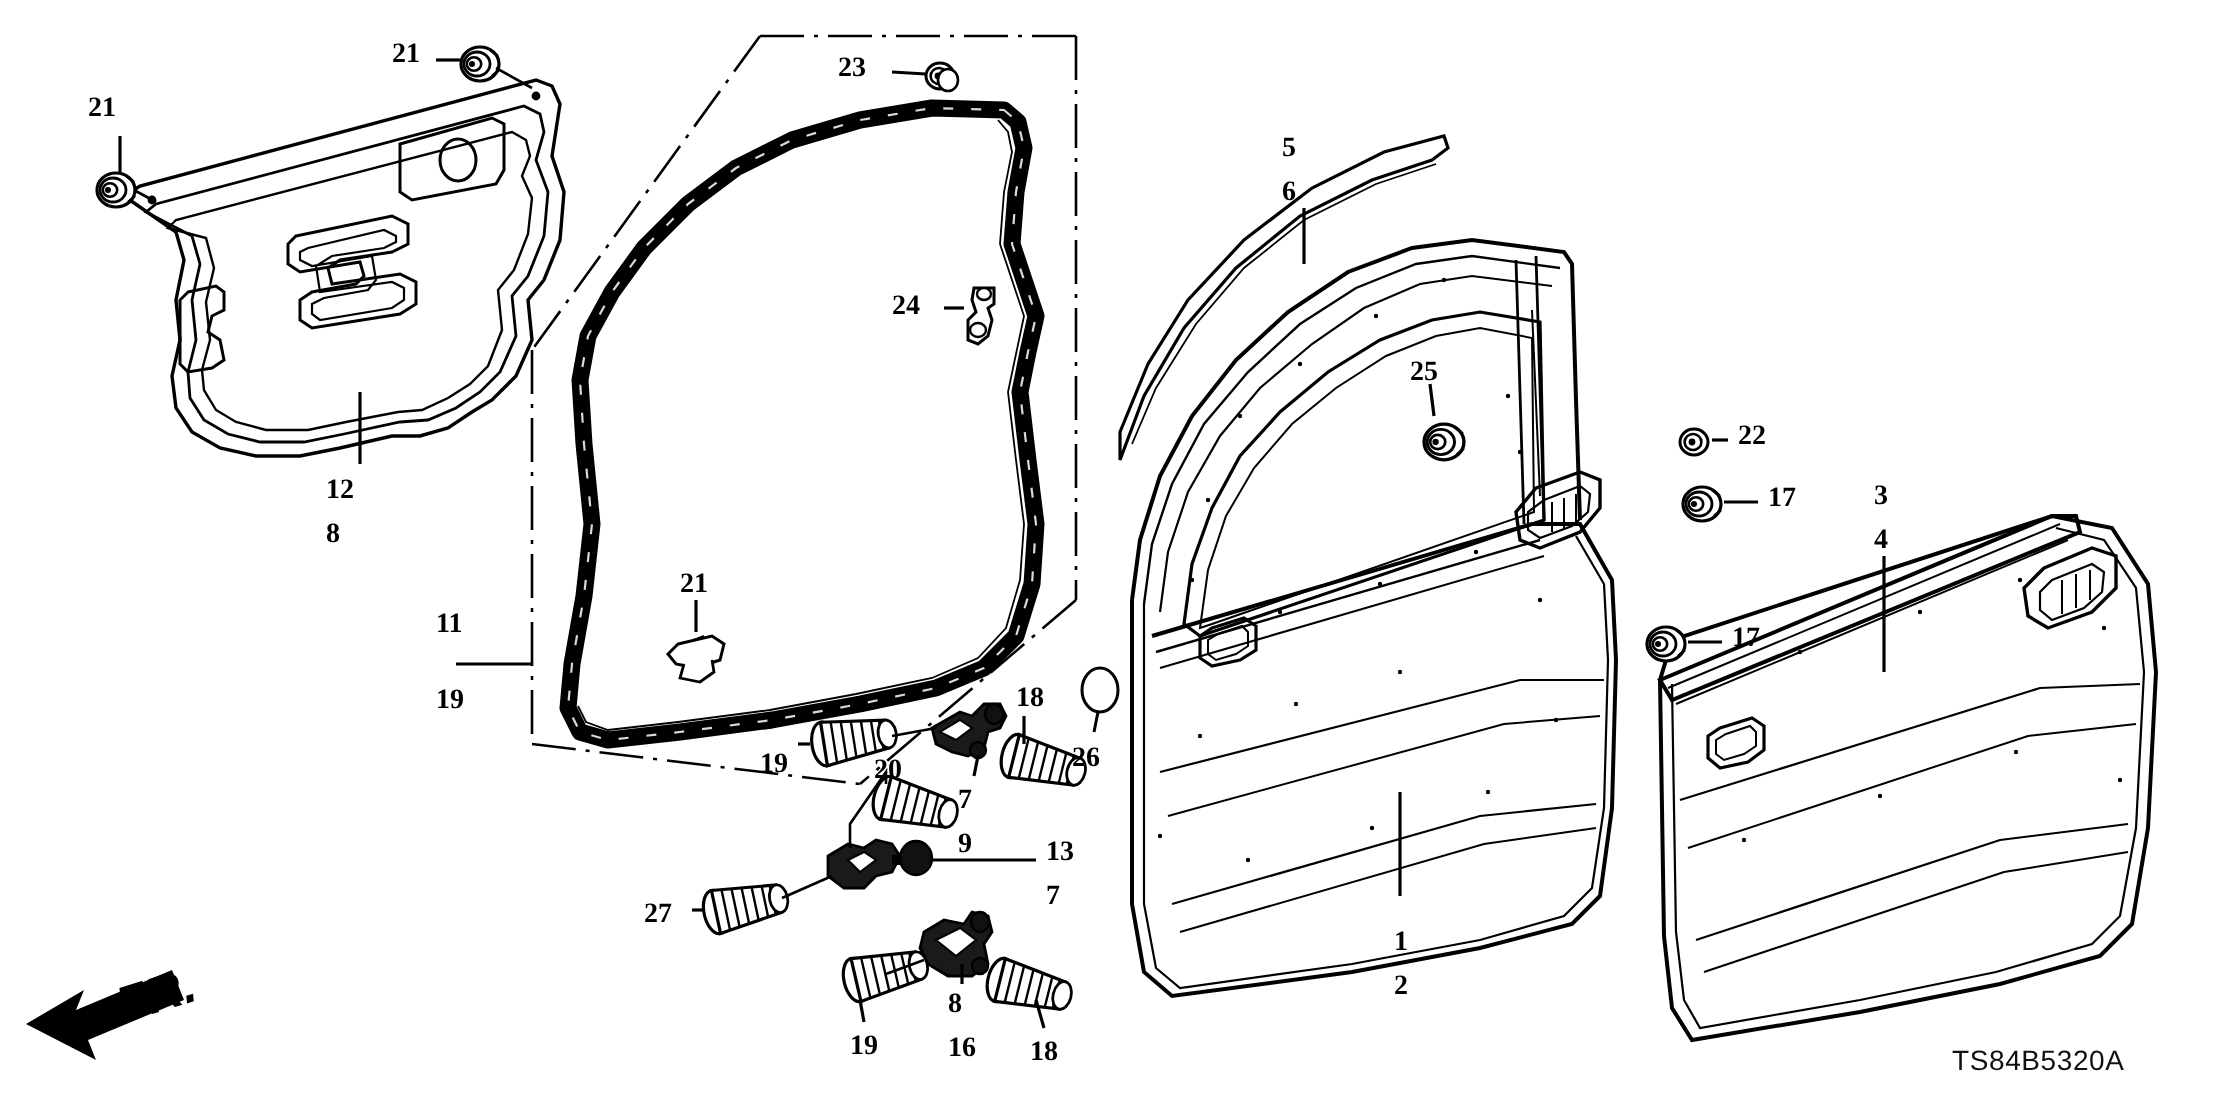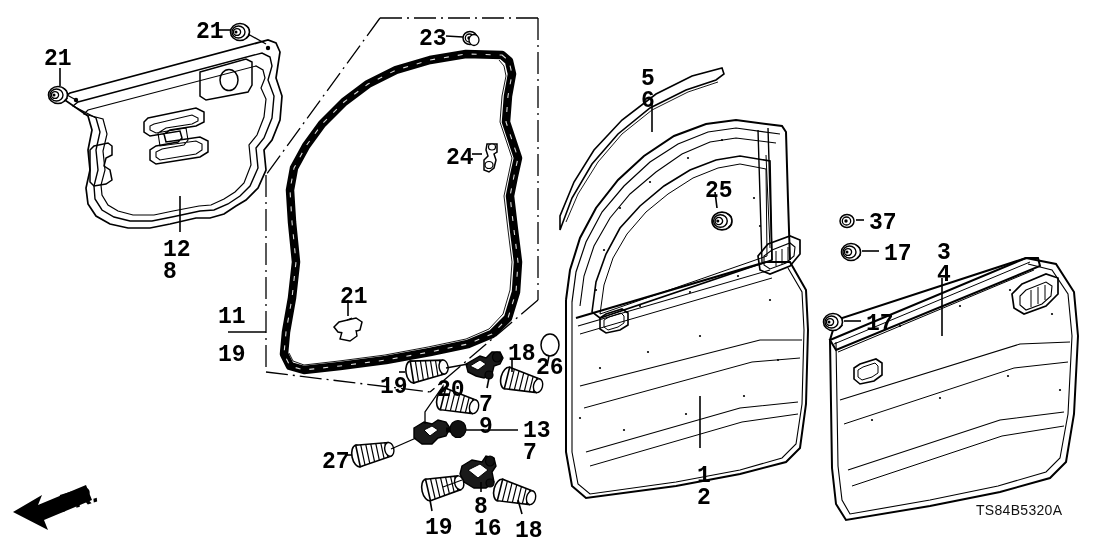--- a/index.html
+++ b/index.html
@@ -1,21 +1,21 @@
 <!DOCTYPE html>
 <html><head>
 <meta charset="utf-8">
 <title>Parts Diagram</title>
 <style>
   html,body{margin:0;padding:0;background:#ffffff;}
   body{font-family:"Liberation Sans",sans-serif;}
   #stage{position:relative;width:1108px;height:554px;background:#fff;overflow:hidden;}
   #stage svg{position:absolute;left:0;top:0;}
-  .lbl{position:absolute;font-family:Liberation Mono, monospace;font-weight:bold;
-       font-size:23px;color:#000;line-height:1;white-space:nowrap;}
+  .lbl{position:absolute;font-family:Liberation Serif, serif;font-weight:bold;
+       font-size:14px;color:#000;line-height:1;white-space:nowrap;}
   .code{position:absolute;font-family:"Liberation Sans",sans-serif;font-size:14px;
         letter-spacing:.3px;color:#111;}
   .frtxt{position:absolute;font-family:"Liberation Sans",sans-serif;font-weight:bold;
          font-style:italic;font-size:25px;color:#000;transform:rotate(-17deg);}
 </style>
 </head>
 <body>
 
 <div id="stage">
 
@@ -344,36 +344,36 @@
 <span class="lbl" style="left:163px;top:239px">12</span>
 <span class="lbl" style="left:163px;top:261px">8</span>
 <span class="lbl" style="left:218px;top:306px">11</span>
 <span class="lbl" style="left:218px;top:344px">19</span>
 <span class="lbl" style="left:340px;top:286px">21</span>
 <span class="lbl" style="left:380px;top:376px">19</span>
 <span class="lbl" style="left:437px;top:379px">20</span>
 <span class="lbl" style="left:508px;top:343px">18</span>
 <span class="lbl" style="left:479px;top:394px">7</span>
 <span class="lbl" style="left:479px;top:416px">9</span>
-<span class="lbl" style="left:536px;top:357px">26</span>
+<span class="lbl" style="left:536px;top:373px">26</span>
 <span class="lbl" style="left:523px;top:420px">13</span>
 <span class="lbl" style="left:523px;top:442px">7</span>
 <span class="lbl" style="left:322px;top:451px">27</span>
 <span class="lbl" style="left:425px;top:517px">19</span>
 <span class="lbl" style="left:474px;top:496px">8</span>
 <span class="lbl" style="left:474px;top:518px">16</span>
 <span class="lbl" style="left:515px;top:520px">18</span>
 <span class="lbl" style="left:641px;top:68px">5</span>
 <span class="lbl" style="left:641px;top:90px">6</span>
 <span class="lbl" style="left:705px;top:180px">25</span>
-<span class="lbl" style="left:869px;top:212px">37</span>
+<span class="lbl" style="left:869px;top:212px">22</span>
 <span class="lbl" style="left:884px;top:243px">17</span>
 <span class="lbl" style="left:866px;top:313px">17</span>
 <span class="lbl" style="left:937px;top:242px">3</span>
 <span class="lbl" style="left:937px;top:264px">4</span>
 <span class="lbl" style="left:697px;top:465px">1</span>
 <span class="lbl" style="left:697px;top:487px">2</span>
 
 <span class="frtxt" style="left:58px;top:484px">FR.</span>
 
-<span class="code" style="left:976px;top:502px">TS84B5320A</span>
+<span class="code" style="left:976px;top:522px">TS84B5320A</span>
 
 </div>
 
 </body></html>

